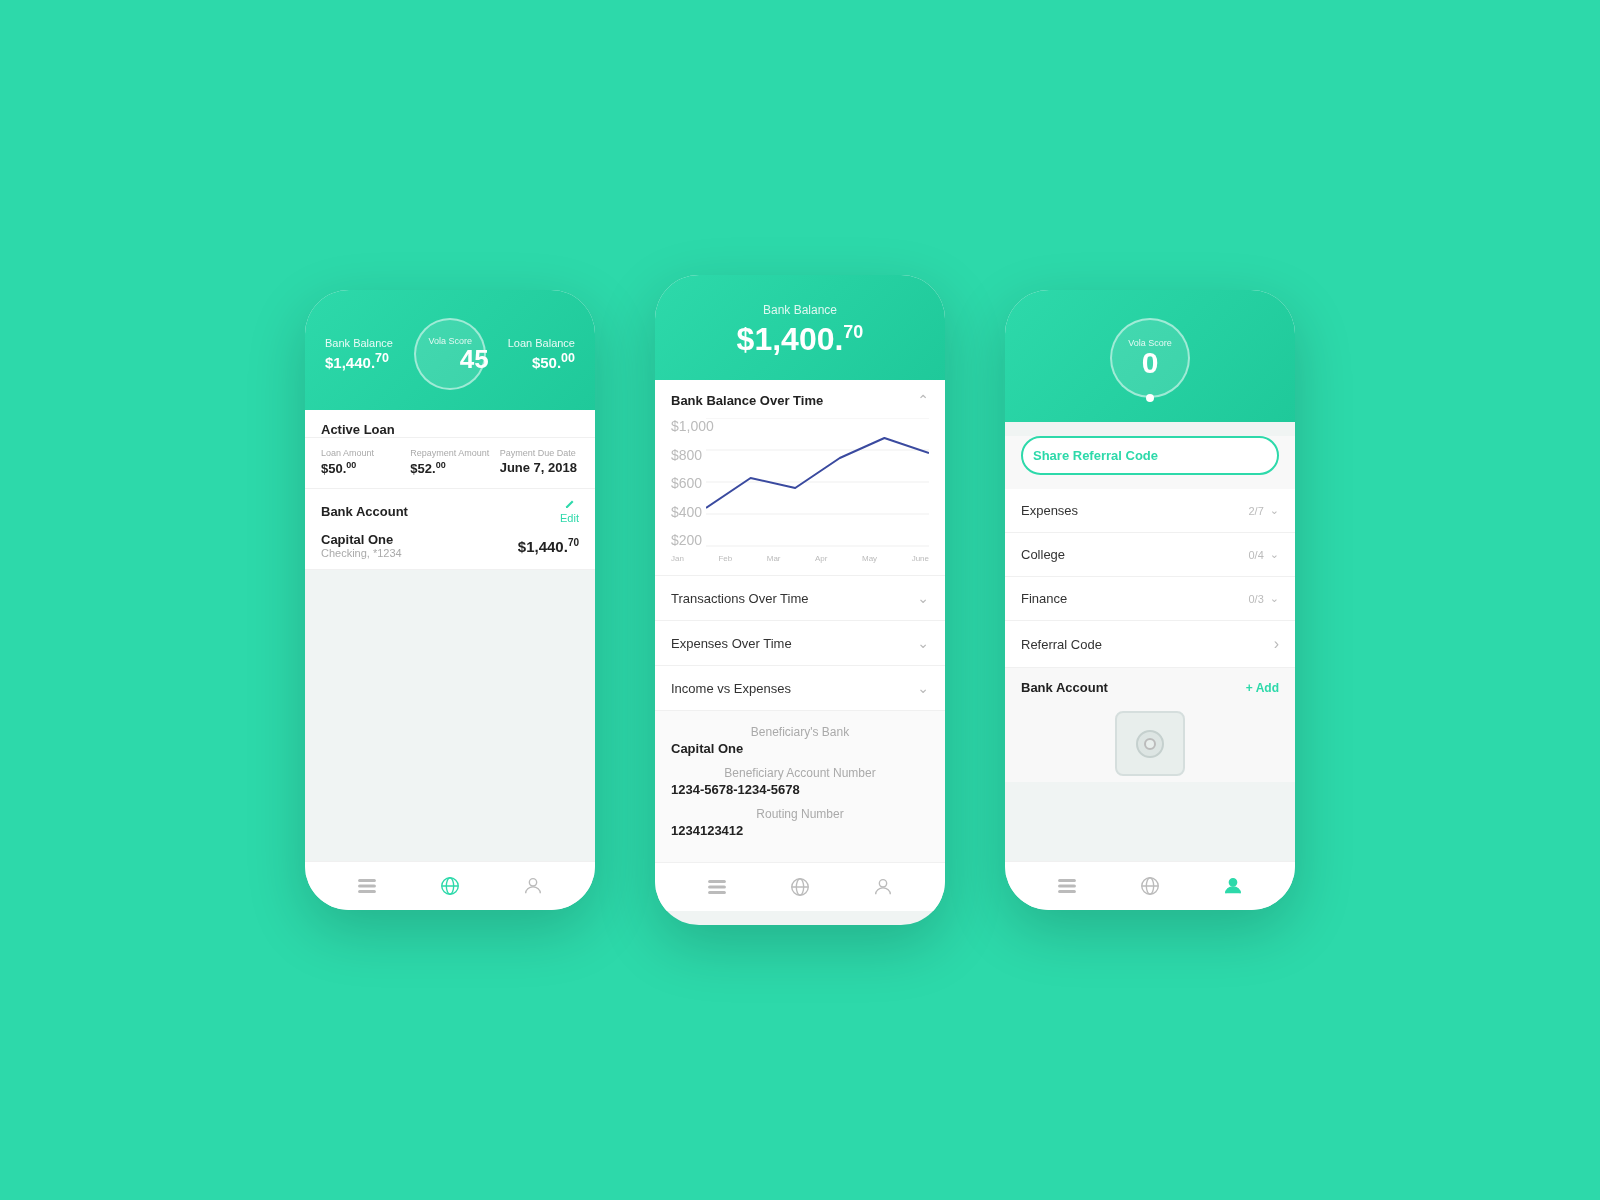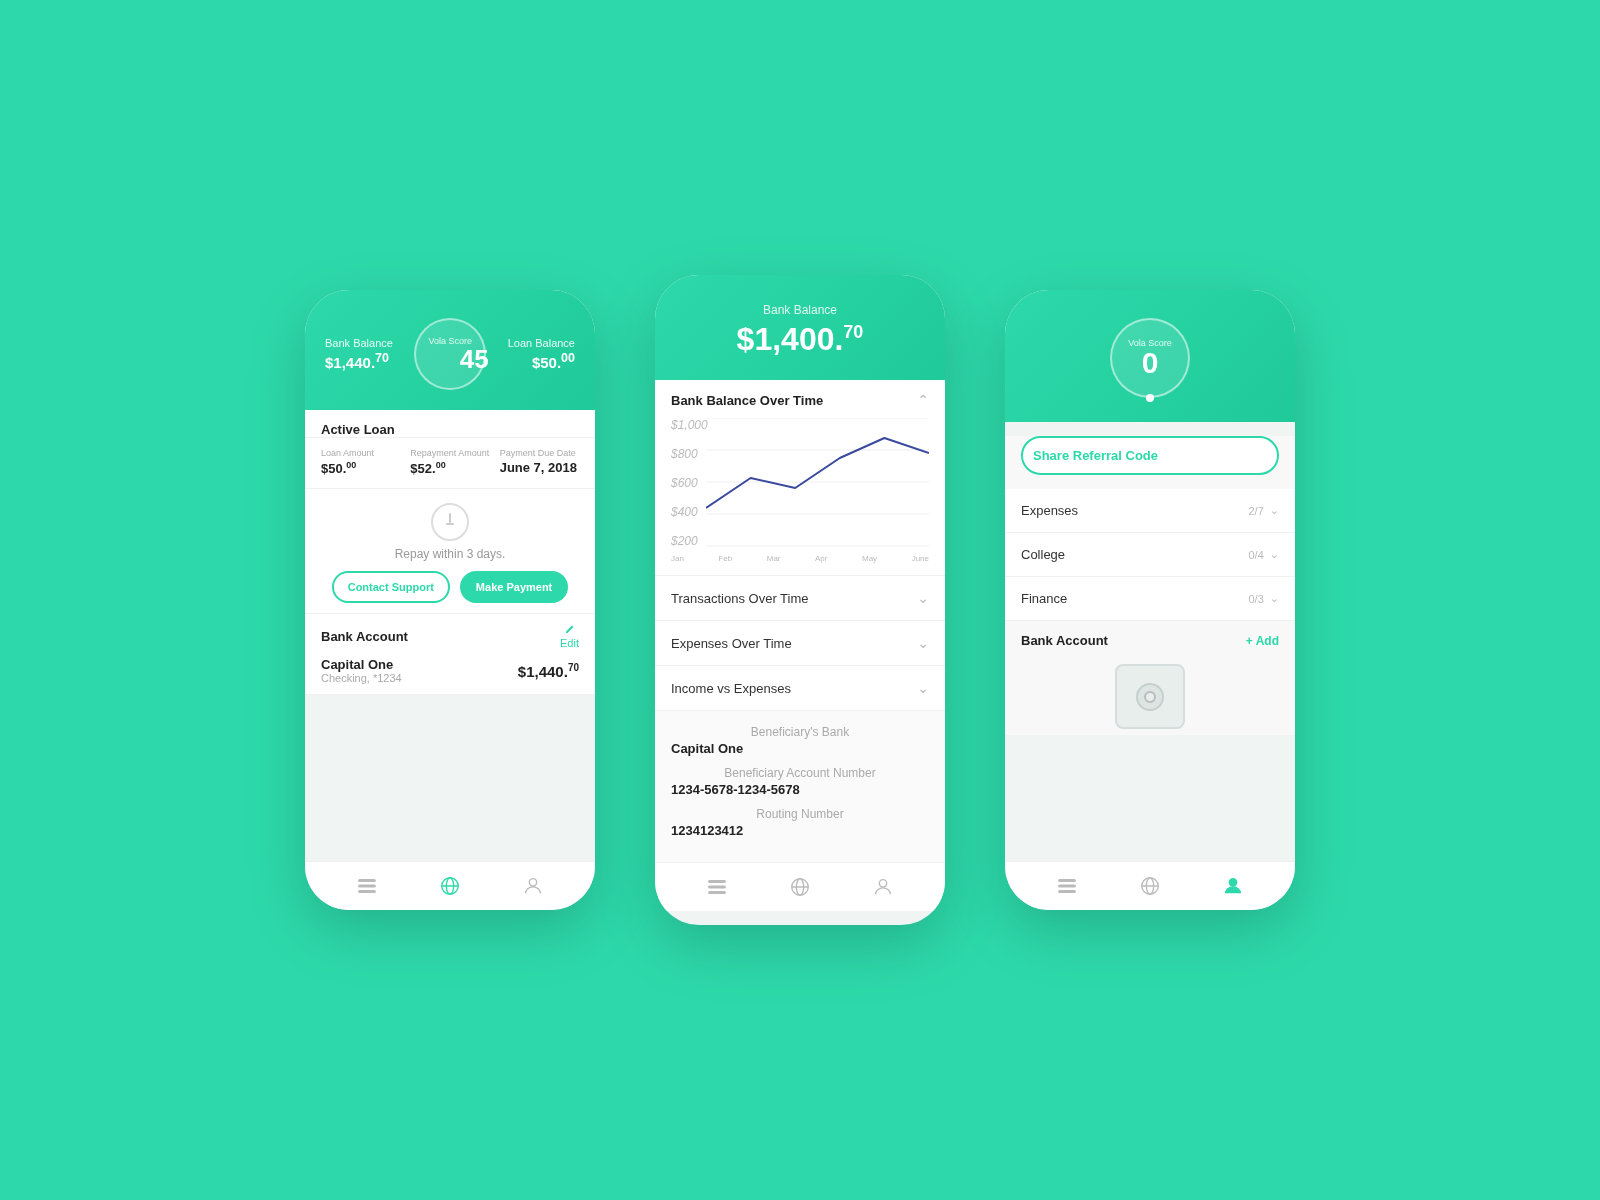--- a/index.html
+++ b/index.html
@@ -244,21 +244,21 @@
     }
     .chart-y-labels {
       position: absolute;
       left: -35px;
       top: 0;
       bottom: 0;
       display: flex;
       flex-direction: column;
       justify-content: space-between;
     }
-    .chart-y-labels span { font-size: 12px; color: #bbb; font-style: italic; }
+    .chart-y-labels span { font-size: 14px; color: #bbb; }
     .chart-svg {
       width: 100%;
       height: 100%;
     }
     .chart-x-labels {
       display: flex;
       justify-content: space-between;
       padding: 0 0;
     }
     .chart-x-labels span { font-size: 8px; color: #bbb; }
@@ -451,28 +451,20 @@
           <div class="val">
             <span>$52.</span><sup>00</sup>
           </div>
         </div>
         <div class="loan-detail-item">
           <div class="lbl">Payment Due Date</div>
           <div class="val">June 7, 2018</div>
         </div>
       </div>
 
-      <div class="repay-section">
-        <div class="clock-icon"></div>
-        <div class="repay-text">Repay within 3 days.</div>
-        <div class="btn-row">
-          <button class="btn-outline">Contact Support</button>
-          <button class="btn-filled">Make Payment</button>
-        </div>
-      </div>
 
       <div class="bank-section">
         <div class="bank-header">
           <span class="bank-title">Bank Account</span>
           <span class="edit-btn">
             <svg width="10" height="10" viewBox="0 0 10 10">
                 <path d="M1 7.5L7 1.5L8.5 3L2.5 9H1V7.5Z" fill="#2dd9aa"></path>
               </svg>
             <span>Edit</span>
           </span>
@@ -632,20 +624,24 @@
             <span>⌄</span>
           </div>
         </div>
         <div class="menu-item">
           <span class="menu-item-label">Finance</span>
           <div class="menu-item-right">
             <span class="menu-item-badge">0/3</span>
             <span>⌄</span>
           </div>
         </div>
+        <div class="menu-item">
+          <span class="menu-item-label">Referral Code</span>
+          <span style="color:#bbb;">›</span>
+        </div>
       </div>
 
       <div class="bank-account-section">
         <span class="bank-account-title">Bank Account</span>
         <span class="add-btn">+ Add</span>
       </div>
 
       <div class="safe-icon-area">
         <div class="safe-box">
           <div class="safe-dial">

